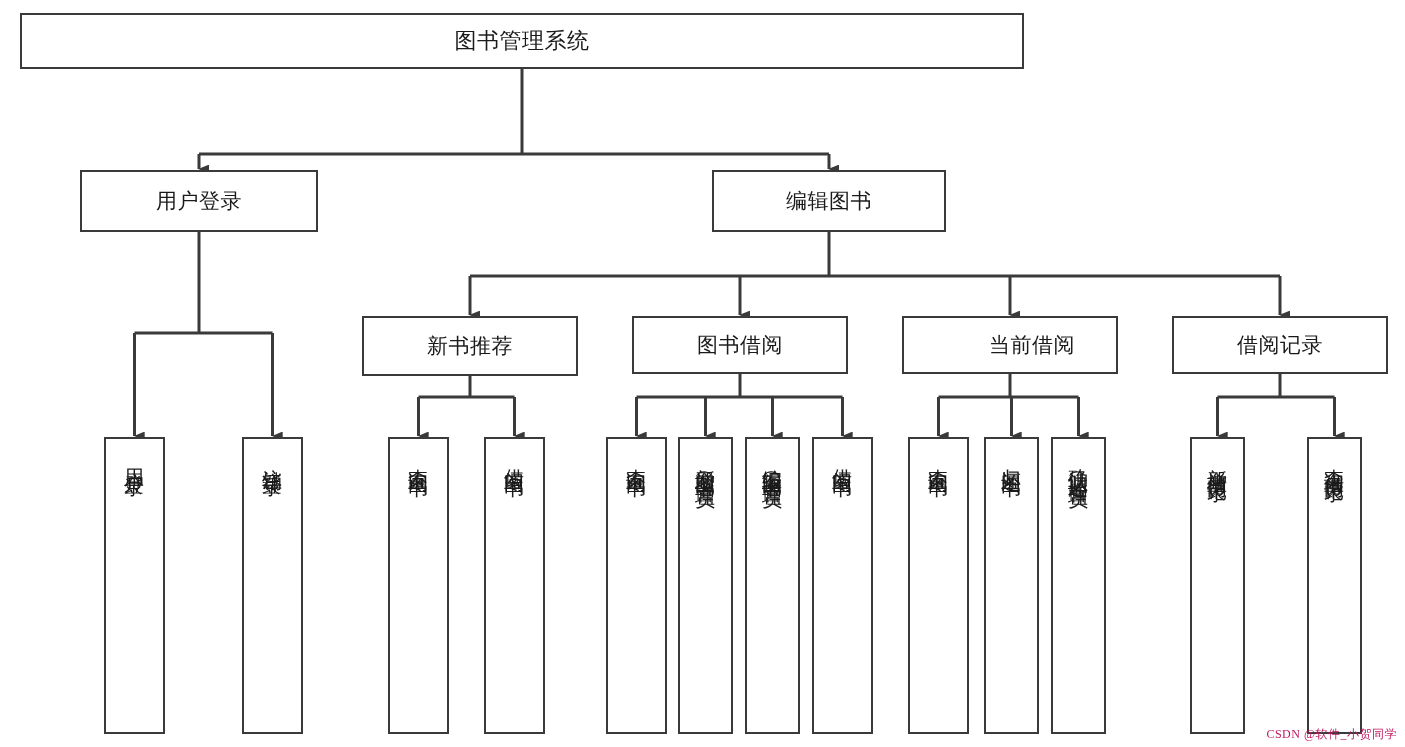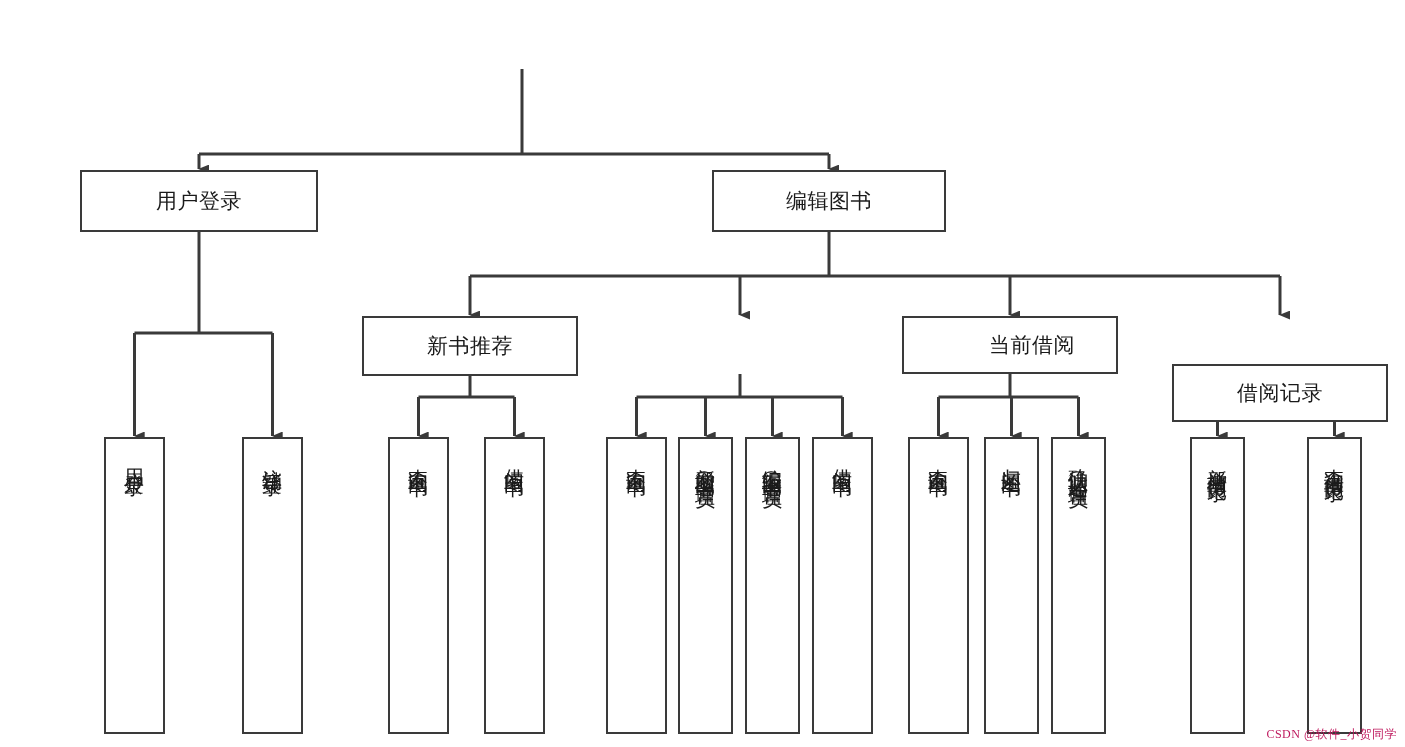--- a/index.html
+++ b/index.html
@@ -107,35 +107,41 @@
         <path d="M 1010 374 L 1010 397 M 938.5 397 L 1078.5 397"></path>
         <path d="M 938.5 397 L 938.5 436" marker-end="url(#arrowhead)"></path>
         <path d="M 1011.5 397 L 1011.5 436" marker-end="url(#arrowhead)"></path>
         <path d="M 1078.5 397 L 1078.5 436" marker-end="url(#arrowhead)"></path>
         <path d="M 1280 374 L 1280 397 M 1217.5 397 L 1334.5 397"></path>
         <path d="M 1217.5 397 L 1217.5 436" marker-end="url(#arrowhead)"></path>
         <path d="M 1334.5 397 L 1334.5 436" marker-end="url(#arrowhead)"></path>
       </g>
   </svg>
 
+  <div class="node root horizontal" id="n-root" style="left: 20px; top: 13px; width: 1004px; height: 56px;">
+    <span class="node-label">图书管理系统</span>
+  </div>
 
   <div class="node horizontal" id="n-user_login" style="left: 80px; top: 170px; width: 238px; height: 62px;">
     <span class="node-label">用户登录</span>
   </div>
   <div class="node horizontal" id="n-book_manage" style="left: 712px; top: 170px; width: 234px; height: 62px;">
     <span class="node-label">编辑图书</span>
   </div>
 
   <div class="node horizontal" id="n-new_book_rec" style="left: 362px; top: 316px; width: 216px; height: 60px;">
     <span class="node-label">新书推荐</span>
   </div>
+  <div class="node horizontal" id="n-book_borrow" style="left: 632px; top: 316px; width: 216px; height: 58px;">
+    <span class="node-label">图书借阅</span>
+  </div>
   <div class="node horizontal" id="n-current_borrow" style="left: 902px; top: 316px; width: 216px; height: 58px; padding-left: 44px;">
     <span class="node-label">当前借阅</span>
   </div>
-  <div class="node horizontal" id="n-borrow_record" style="left: 1172px; top: 316px; width: 216px; height: 58px; margin-top: 48px;">
+  <div class="node horizontal" id="n-borrow_record" style="left: 1172px; top: 316px; width: 216px; height: 58px;">
     <span class="node-label">借阅记录</span>
   </div>
 
   <div class="node vertical" id="n-leaf_user_login" style="left: 104px; top: 437px; width: 61px; height: 297px;">
     <span class="node-label">用户登录</span>
   </div>
   <div class="node vertical" id="n-leaf_logout" style="left: 242px; top: 437px; width: 61px; height: 297px;">
     <span class="node-label">注销登录</span>
   </div>
 

